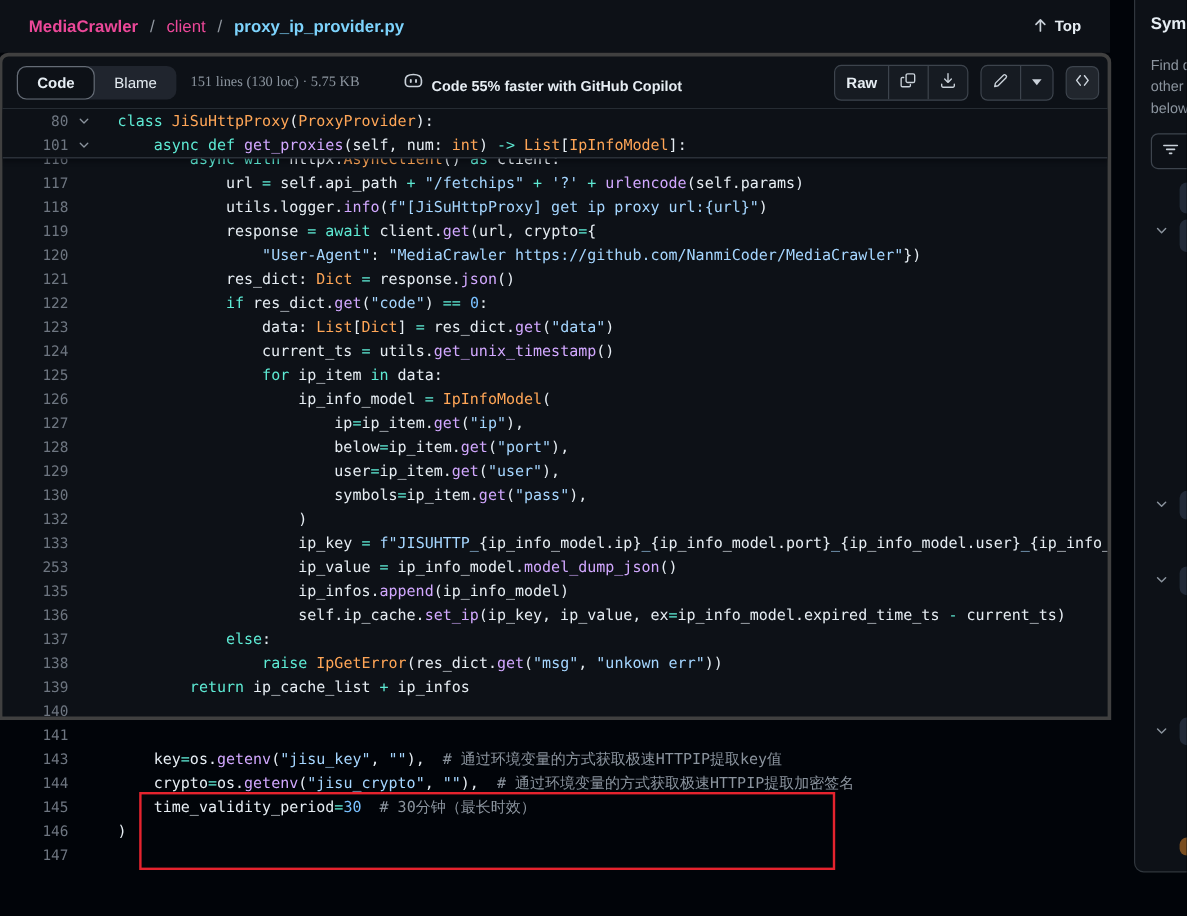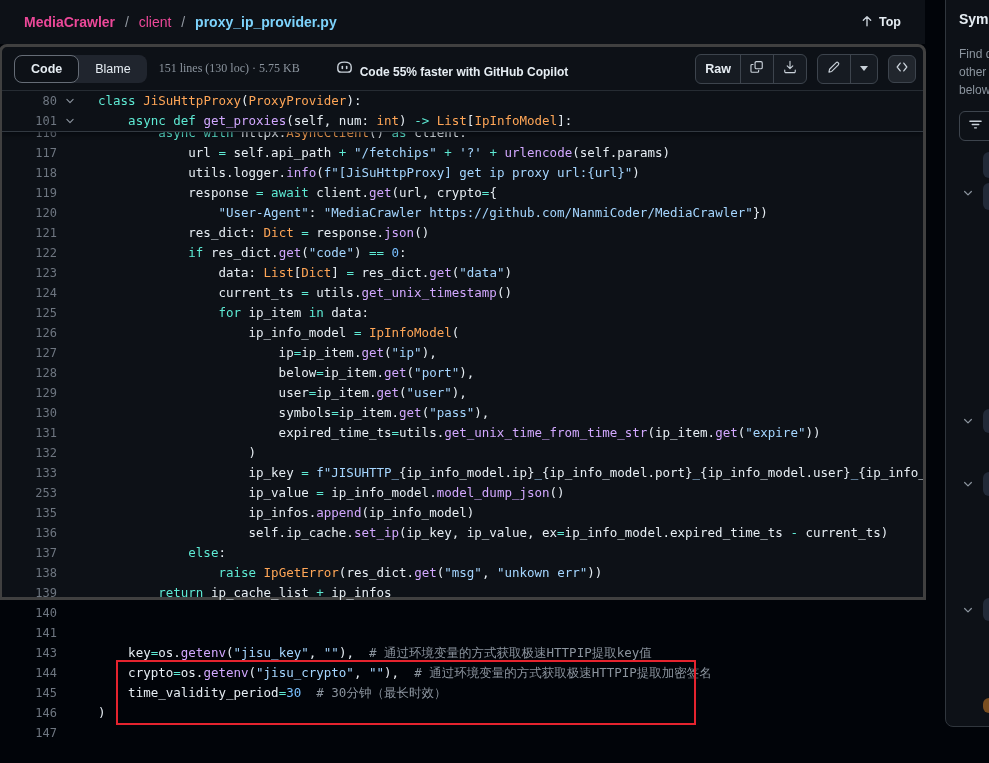--- a/index.html
+++ b/index.html
@@ -223,25 +223,20 @@
             <span class="ln">129</span>
             <span class="fold"></span>
             <span class="src"><span class="tk-d">                        user</span><span class="tk-k">=</span><span class="tk-d">ip_item.</span><span class="tk-f">get</span><span class="tk-d">(</span><span class="tk-s">"user"</span><span class="tk-d">),</span></span>
           </div>
           <div class="row">
             <span class="ln">130</span>
             <span class="fold"></span>
             <span class="src"><span class="tk-d">                        symbols</span><span class="tk-k">=</span><span class="tk-d">ip_item.</span><span class="tk-f">get</span><span class="tk-d">(</span><span class="tk-s">"pass"</span><span class="tk-d">),</span></span>
           </div>
           <div class="row">
-            <span class="ln">131</span>
-            <span class="fold"></span>
-            <span class="src"><span class="tk-d">                        expired_time_ts</span><span class="tk-k">=</span><span class="tk-d">utils.</span><span class="tk-f">get_unix_time_from_time_str</span><span class="tk-d">(ip_item.</span><span class="tk-f">get</span><span class="tk-d">(</span><span class="tk-s">"expire"</span><span class="tk-d">))</span></span>
-          </div>
-          <div class="row">
             <span class="ln">132</span>
             <span class="fold"></span>
             <span class="src"><span class="tk-d">                    )</span></span>
           </div>
           <div class="row">
             <span class="ln">133</span>
             <span class="fold"></span>
             <span class="src"><span class="tk-d">                    ip_key </span><span class="tk-k">=</span><span class="tk-d"> </span><span class="tk-s">f"JISUHTTP_</span><span class="tk-d">{ip_info_model.ip}</span><span class="tk-s">_</span><span class="tk-d">{ip_info_model.port}</span><span class="tk-s">_</span><span class="tk-d">{ip_info_model.user}</span><span class="tk-s">_</span><span class="tk-d">{ip_info_model</span></span>
           </div>
           <div class="row">

